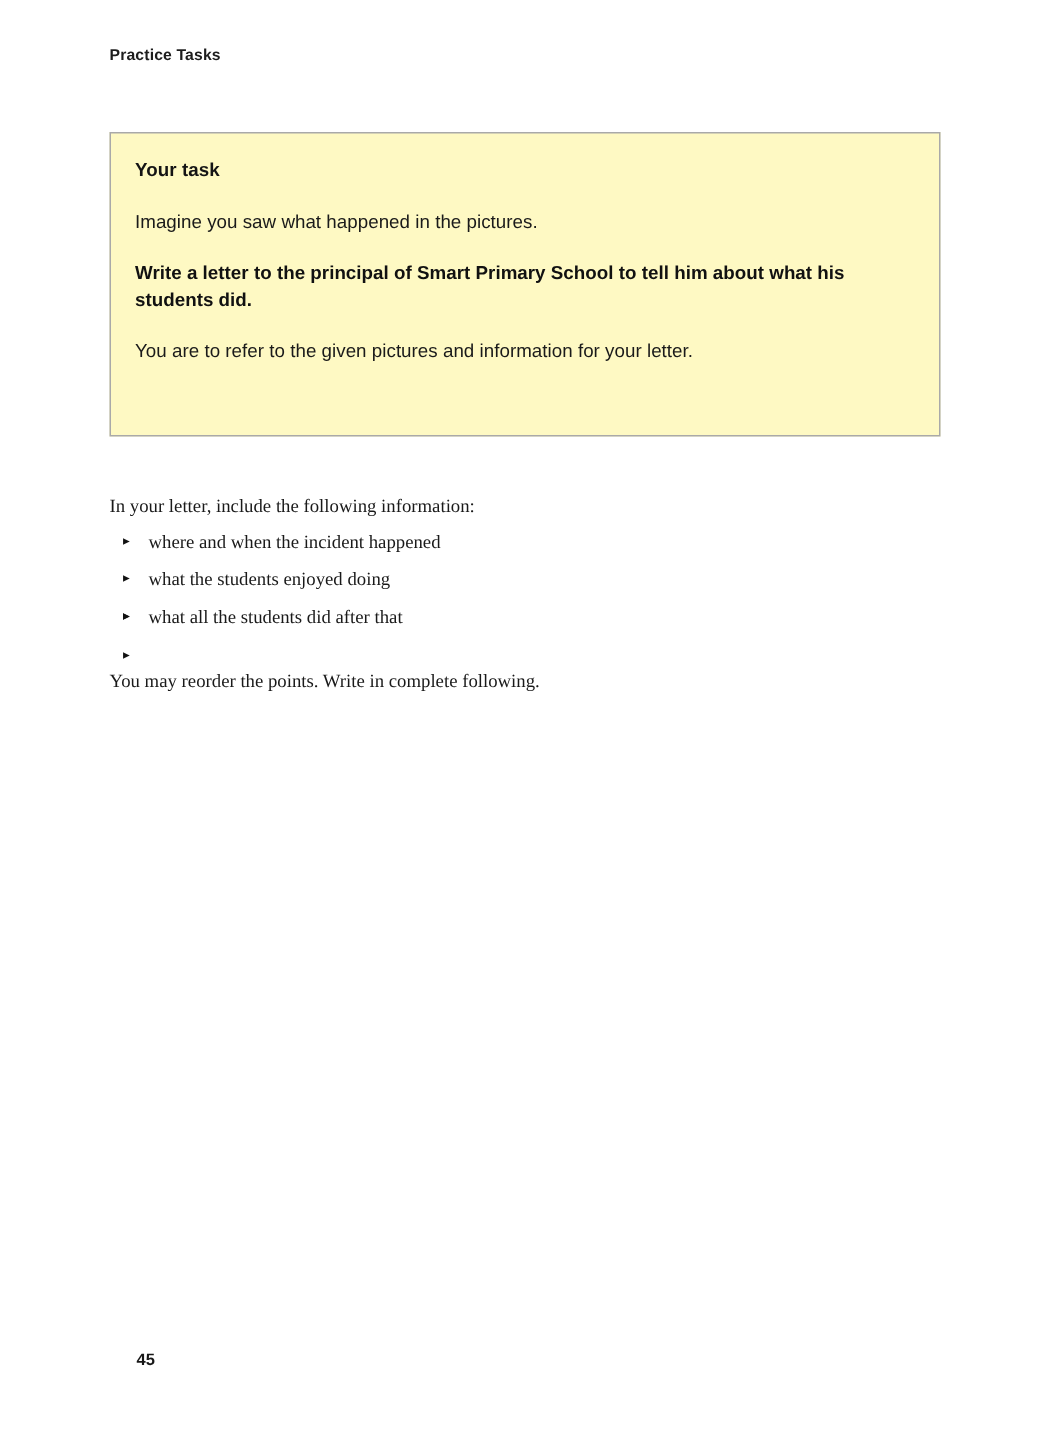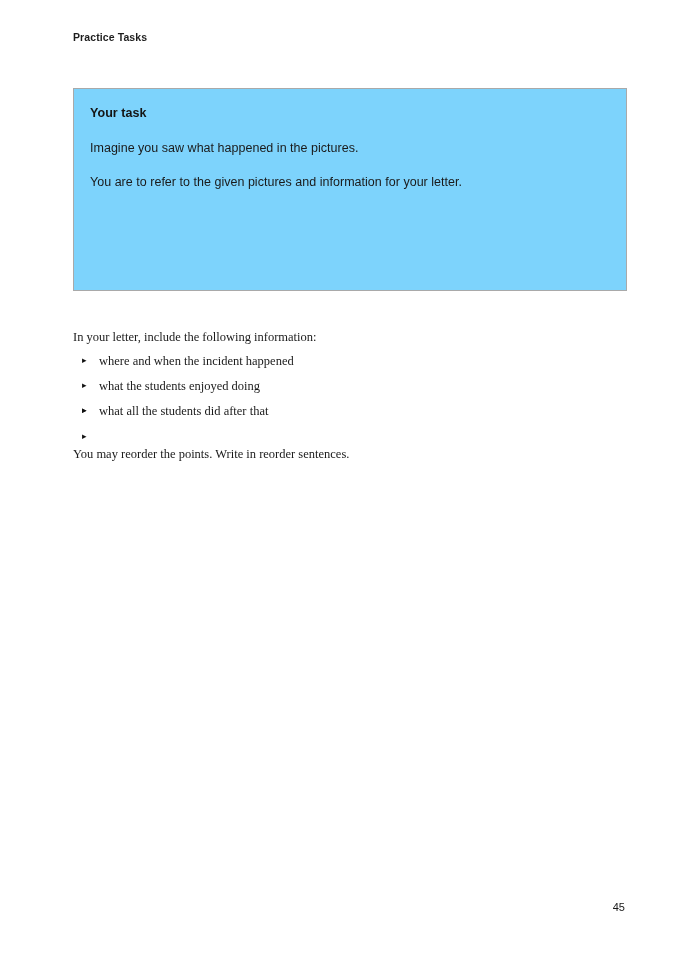--- a/index.html
+++ b/index.html
@@ -38,21 +38,21 @@
 
   
   .task-box {
     position: absolute;
     left: 73px;
     top: 88px;
     width: 554px;
     min-height: 203px;
     box-sizing: border-box;
     border: 1px solid #a9a9a9;
-    background: #7dd3fc;
+    background: #fef9c3;
     padding: 17px 22px 20px 16px;
   }
   .task-box-heading {
     font-size: 12.5px;
     font-weight: bold;
     color: #141414;
     margin: 0 0 17px 0;
     line-height: 1.25;
     letter-spacing: 0.05px;
   }
@@ -114,37 +114,38 @@
     line-height: 1.45;
     margin: 24px 0 0 0;
   }
 
   
   .page-number {
     position: absolute;
     bottom: 44px;
     left: 91px;
     right: 75px;
-    text-align: right;
+    text-align: left;
     font-size: 11px;
-    font-weight: normal;
+    font-weight: bold;
     color: #171717;
     line-height: 1.2;
   }
 </style>
 </head>
 <body>
 
 <div class="page">
 
   <div class="running-header">Practice Tasks</div>
 
   <div class="task-box">
     <div class="task-box-heading">Your task</div>
     <p class="task-line">Imagine you saw what happened in the pictures.</p>
+    <p class="task-line strong">Write a letter to the principal of Smart Primary School to tell him about what his students did.</p>
     <p class="task-line last">You are to refer to the given pictures and information for your letter.</p>
   </div>
 
   <div class="instructions">
     <p class="instructions-intro">In your letter, include the following information:</p>
 
     <ul class="bullet-list">
       <li class="bullet-item">
         <span class="bullet-marker">▸</span>
         <span>where and when the incident happened</span>
@@ -158,18 +159,18 @@
       </li>
       <li class="bullet-item">
         <span class="bullet-marker">▸</span>
         <span>what all the students did after that</span>
       </li>
       <li class="bullet-item">
         <span class="bullet-marker">▸</span>
       </li>
     </ul>
 
-    <p class="closing-note">You may reorder the points. Write in reorder sentences.</p>
+    <p class="closing-note">You may reorder the points. Write in complete following.</p>
   </div>
 
   <div class="page-number">45</div>
 
 </div>
 
 </body></html>

